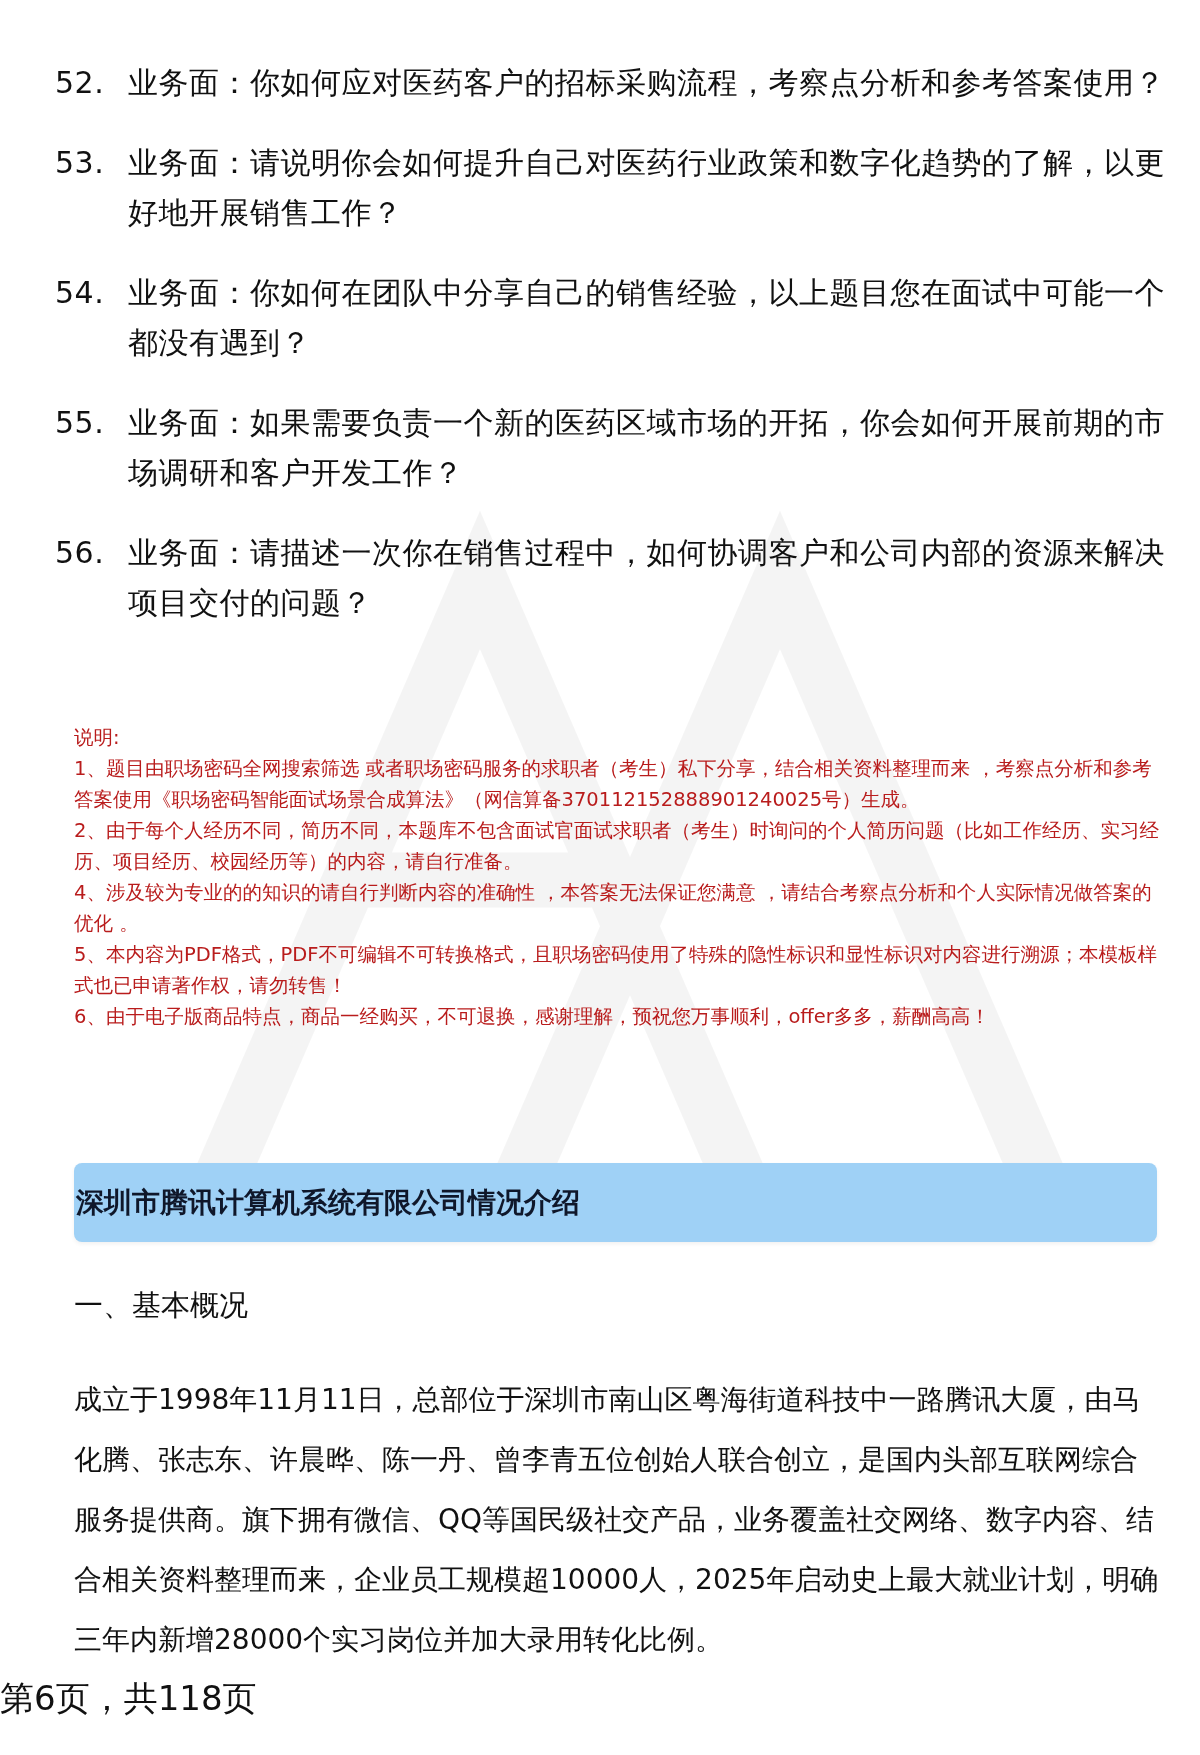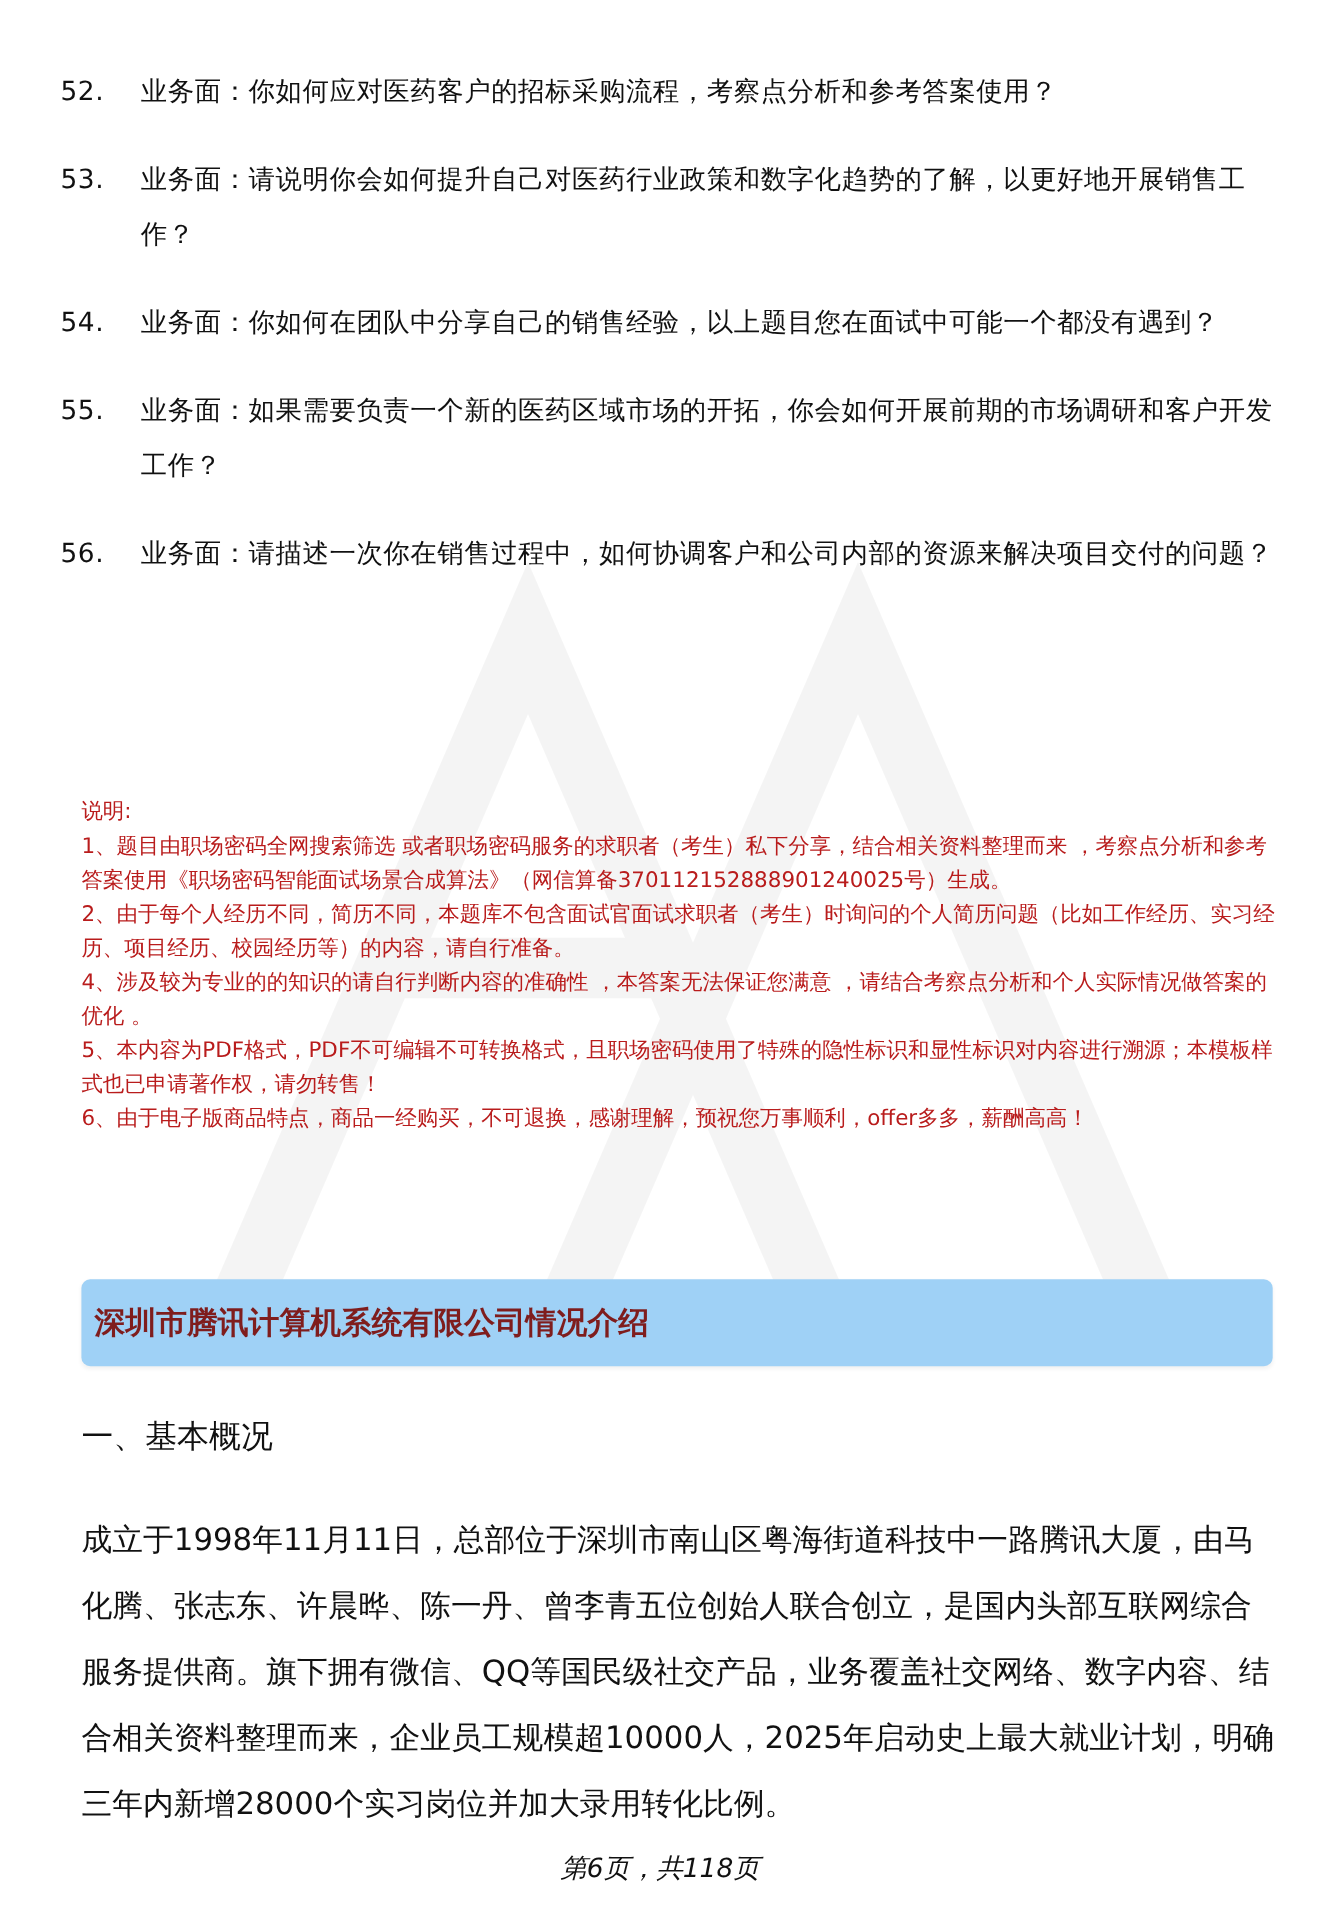--- a/index.html
+++ b/index.html
@@ -2,34 +2,34 @@
 <html><head>
   <meta charset="utf-8">
   <style>
     html, body { margin: 0; padding: 0; }
     body {
       width: 1200px; height: 1755px; background: #ffffff; position: relative; overflow: hidden;
       font-family: "DejaVu Sans", "Liberation Sans", sans-serif; color: #111;
     }
     .watermark { position: absolute; left: 180px; top: 460px; width: 900px; height: 760px; pointer-events: none; opacity: 0.06; }
     .questions { position: absolute; left: 55px; top: 58px; width: 1110px; }
-    .q { display: flex; font-size: 24px; line-height: 50px; margin-bottom: 30px; letter-spacing: 0.5px; }
+    .q { display: flex; font-size: 30px; line-height: 50px; margin-bottom: 30px; letter-spacing: 0.5px; }
     .q-num { width: 73px; flex: 0 0 73px; }
     .q-text { flex: 1; }
     .notes { position: absolute; left: 74px; top: 722px; width: 1085px; font-size: 19.5px; line-height: 31px; color: #b91c1c; }
     .notes p { margin: 0; }
     .banner {
       position: absolute; left: 74px; top: 1163px; width: 1083px; height: 79px;
       background: #9fd1f6; border-radius: 8px; box-shadow: 0 2px 4px rgba(0,0,0,0.06);
       display: flex; align-items: center;
     }
-    .banner-title { margin-left: 12px; font-size: 28px; font-weight: bold; color: #7f1d1d; }
+    .banner-title { margin-left: 2px; font-size: 28px; font-weight: bold; color: #0f172a; }
     .section-heading { position: absolute; left: 74px; top: 1283px; font-size: 29px; line-height: 44px; }
     .paragraph { position: absolute; left: 74px; top: 1370px; width: 1090px; font-size: 28px; line-height: 60px; }
-    .footer { position: absolute; left: 0; width: 1200px; top: 1676px; text-align: center; font-size: 24px; line-height: 44px; font-style: italic; }
+    .footer { position: absolute; left: 0; width: 1200px; top: 1676px; font-size: 34px; line-height: 44px; }
   </style>
 </head>
 <body>
 
 <svg class="watermark" viewBox="0 0 900 760">
   <g fill="none" stroke="#555" stroke-width="55" stroke-linejoin="miter">
     <polyline points="40,720 300,120 560,720"></polyline>
     <polyline points="340,720 600,120 860,720"></polyline>
     <line x1="170" y1="420" x2="430" y2="420"></line>
   </g>

